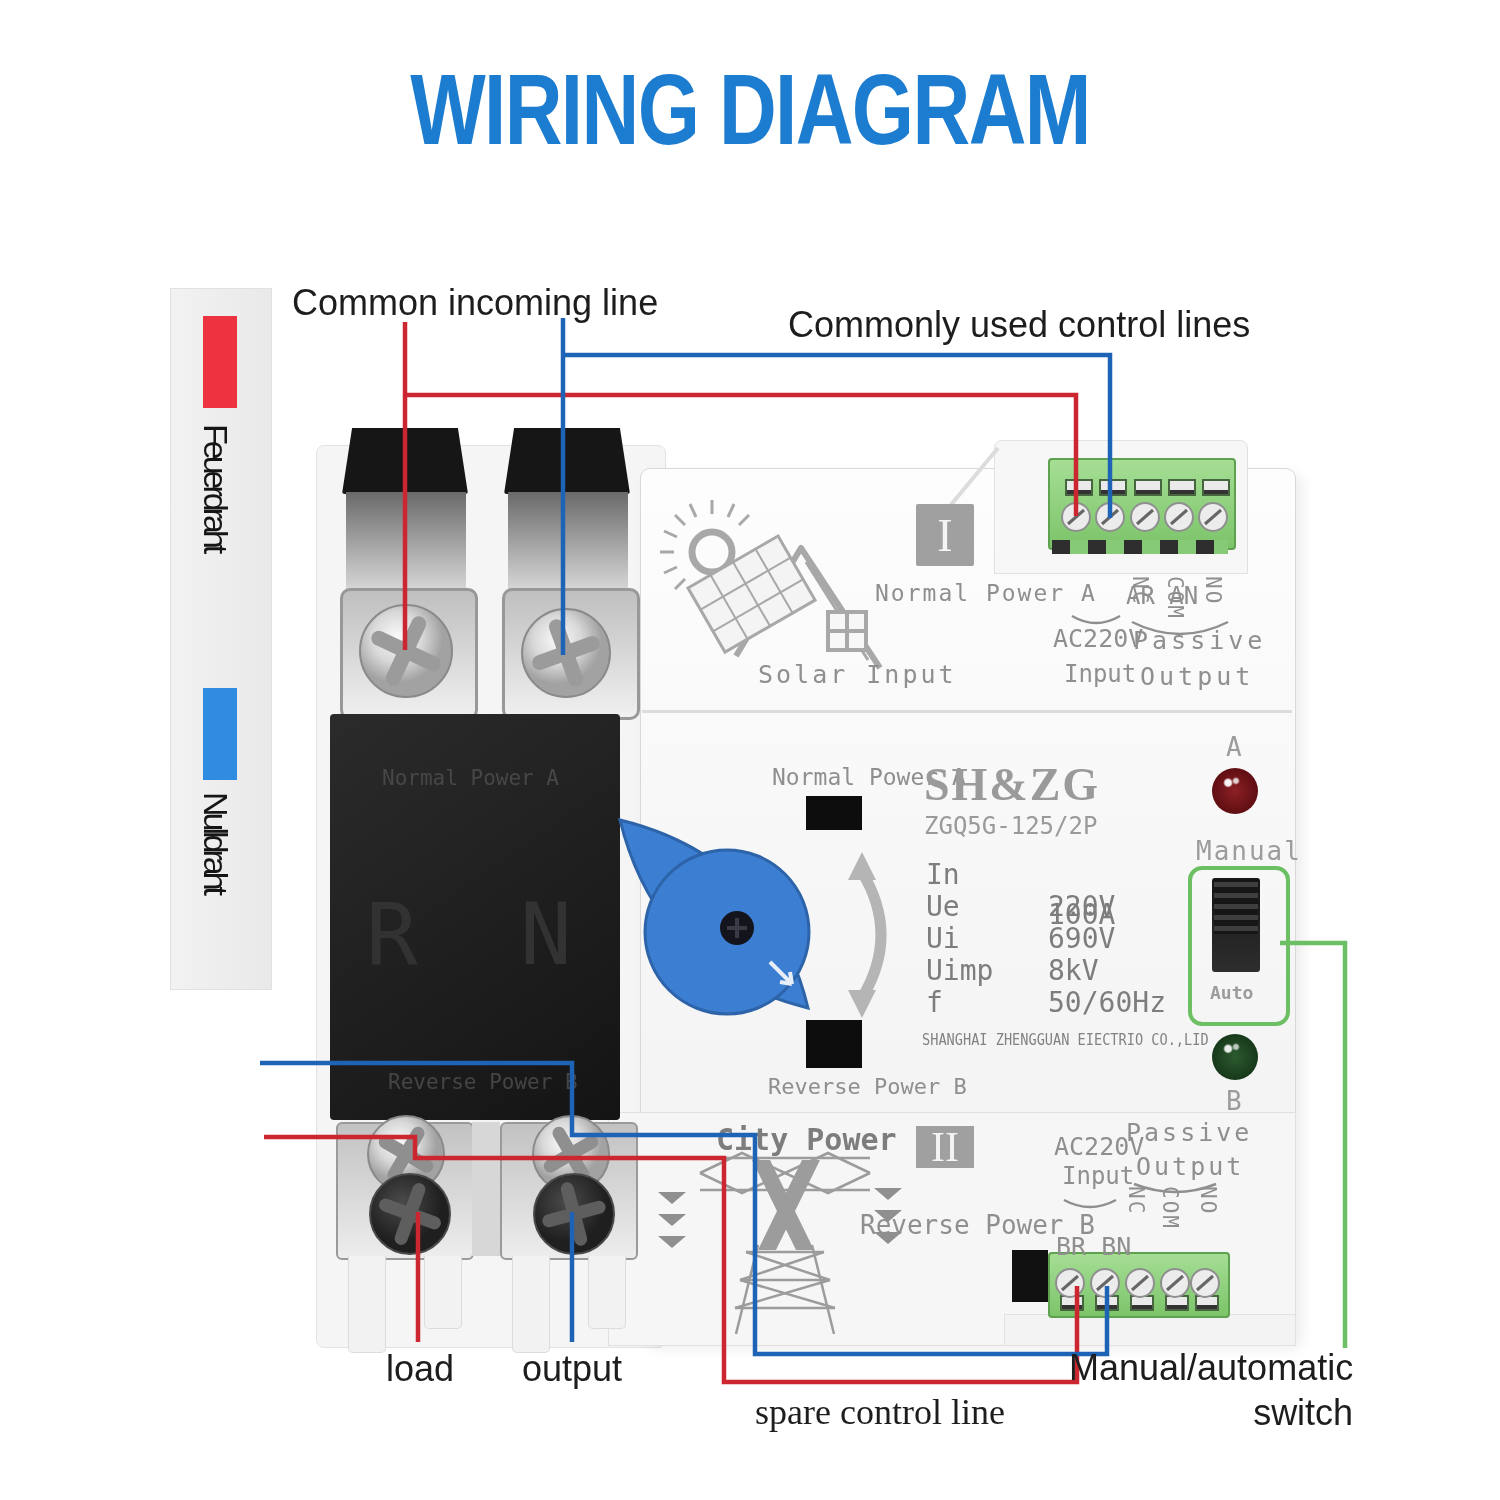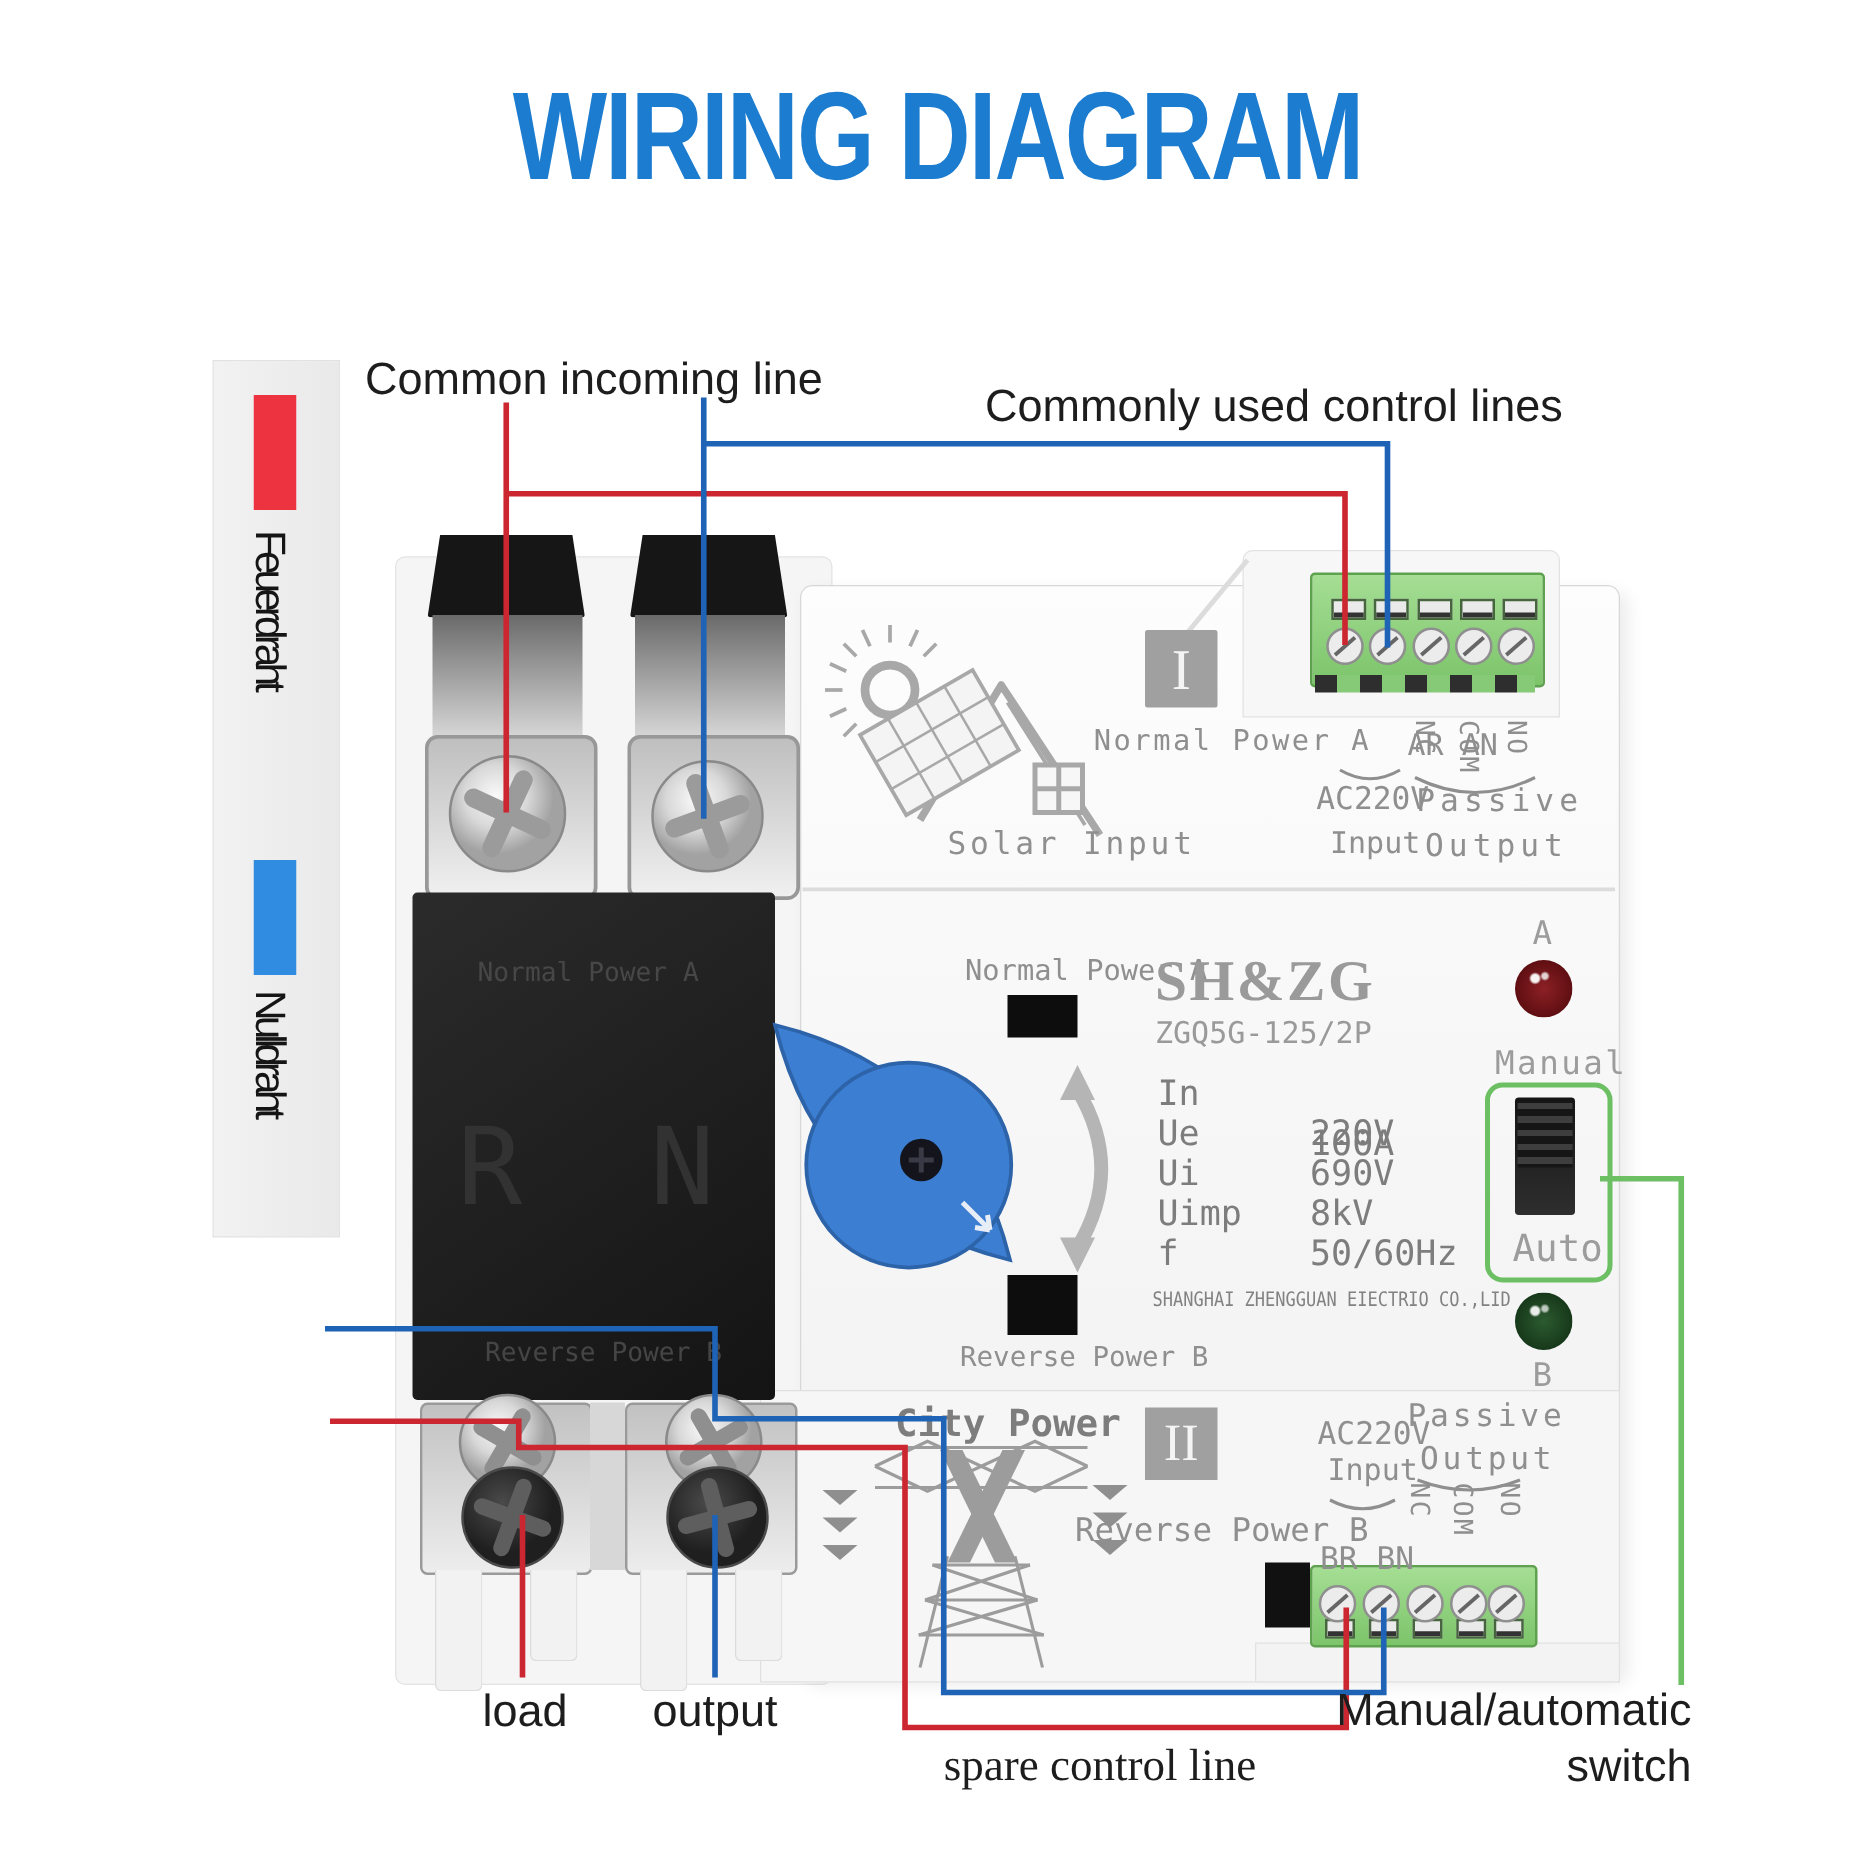--- a/index.html
+++ b/index.html
@@ -123,26 +123,26 @@
   <div class="abs devtxt" style="left:922px;top:1030px;font-size:16px;color:#828282;transform:scaleX(.85);transform-origin:left;">SHANGHAI ZHENGGUAN EIECTRIO CO.,LID</div>
   <div class="abs indicator" style="left:806px;top:1020px;width:56px;height:48px;"></div>
   <div class="abs devtxt" style="left:768px;top:1074px;font-size:22px;">Reverse Power B</div>
 
   <div class="abs devtxt" style="left:1226px;top:732px;font-size:26px;color:#9c9c9c;">A</div>
   <div class="abs led" style="left:1212px;top:768px;background:radial-gradient(circle at 35% 32%,rgba(255,255,255,.95) 3px,transparent 5px),radial-gradient(circle at 52% 28%,rgba(255,255,255,.8) 2px,transparent 4px),radial-gradient(#8c2025,#4c070a);"></div>
   <div class="abs devtxt" style="left:1196px;top:836px;font-size:26px;color:#9c9c9c;letter-spacing:2px;">Manual</div>
   <div class="abs" style="left:1188px;top:866px;width:94px;height:152px;border:4px solid #6cc063;border-radius:14px;z-index:6;"></div>
   <div class="abs" style="left:1212px;top:878px;width:48px;height:94px;background:linear-gradient(180deg,#151515,#2e2e2e);border-radius:3px;z-index:6;"></div>
   <div class="abs" style="left:1214px;top:882px;width:44px;height:52px;background:repeating-linear-gradient(180deg,#3e3e3e 0 5px,#161616 5px 11px);z-index:6;"></div>
-  <div class="abs devtxt" style="left:1210px;top:982px;font-size:30px;color:#9c9c9c;">Auto</div>
+  <div class="abs devtxt" style="left:1210px;top:982px;font-size:18px;color:#9c9c9c;font-weight:bold;">Auto</div>
   <div class="abs led" style="left:1212px;top:1034px;background:radial-gradient(circle at 35% 32%,rgba(255,255,255,.9) 3px,transparent 5px),radial-gradient(circle at 52% 28%,rgba(255,255,255,.7) 2px,transparent 4px),radial-gradient(#2c5b2f,#0e2a12);"></div>
   <div class="abs devtxt" style="left:1226px;top:1086px;font-size:26px;color:#9c9c9c;">B</div>
 
   <div class="abs devtxt" style="left:716px;top:1122px;font-size:30px;font-weight:bold;color:#7d7d7d;">City Power</div>
-  <div class="abs numeral" style="left:916px;top:1126px;width:58px;height:58px;font-size:42px;">II</div>
+  <div class="abs numeral" style="left:916px;top:1126px;width:58px;height:42px;font-size:42px;">II</div>
   <div class="abs devtxt" style="left:860px;top:1210px;font-size:26px;">Reverse Power B</div>
   <div class="abs devtxt" style="left:1054px;top:1132px;font-size:25px;">AC220V</div>
   <div class="abs devtxt" style="left:1062px;top:1162px;font-size:24px;">Input</div>
   <div class="abs devtxt" style="left:1056px;top:1232px;font-size:25px;">BR BN</div>
   <div class="abs devtxt" style="left:1126px;top:1118px;font-size:25px;letter-spacing:3px;">Passive</div>
   <div class="abs devtxt" style="left:1136px;top:1152px;font-size:25px;letter-spacing:3px;">Output</div>
   <div class="abs vdev" style="left:1124px;top:1186px;font-size:21px;">NC</div>
   <div class="abs vdev" style="left:1158px;top:1186px;font-size:21px;">COM</div>
   <div class="abs vdev" style="left:1196px;top:1186px;font-size:21px;">NO</div>
 

